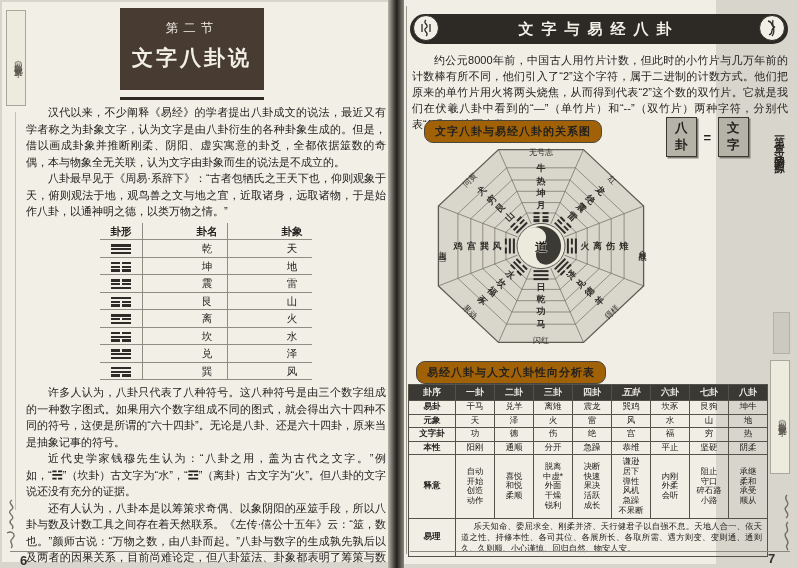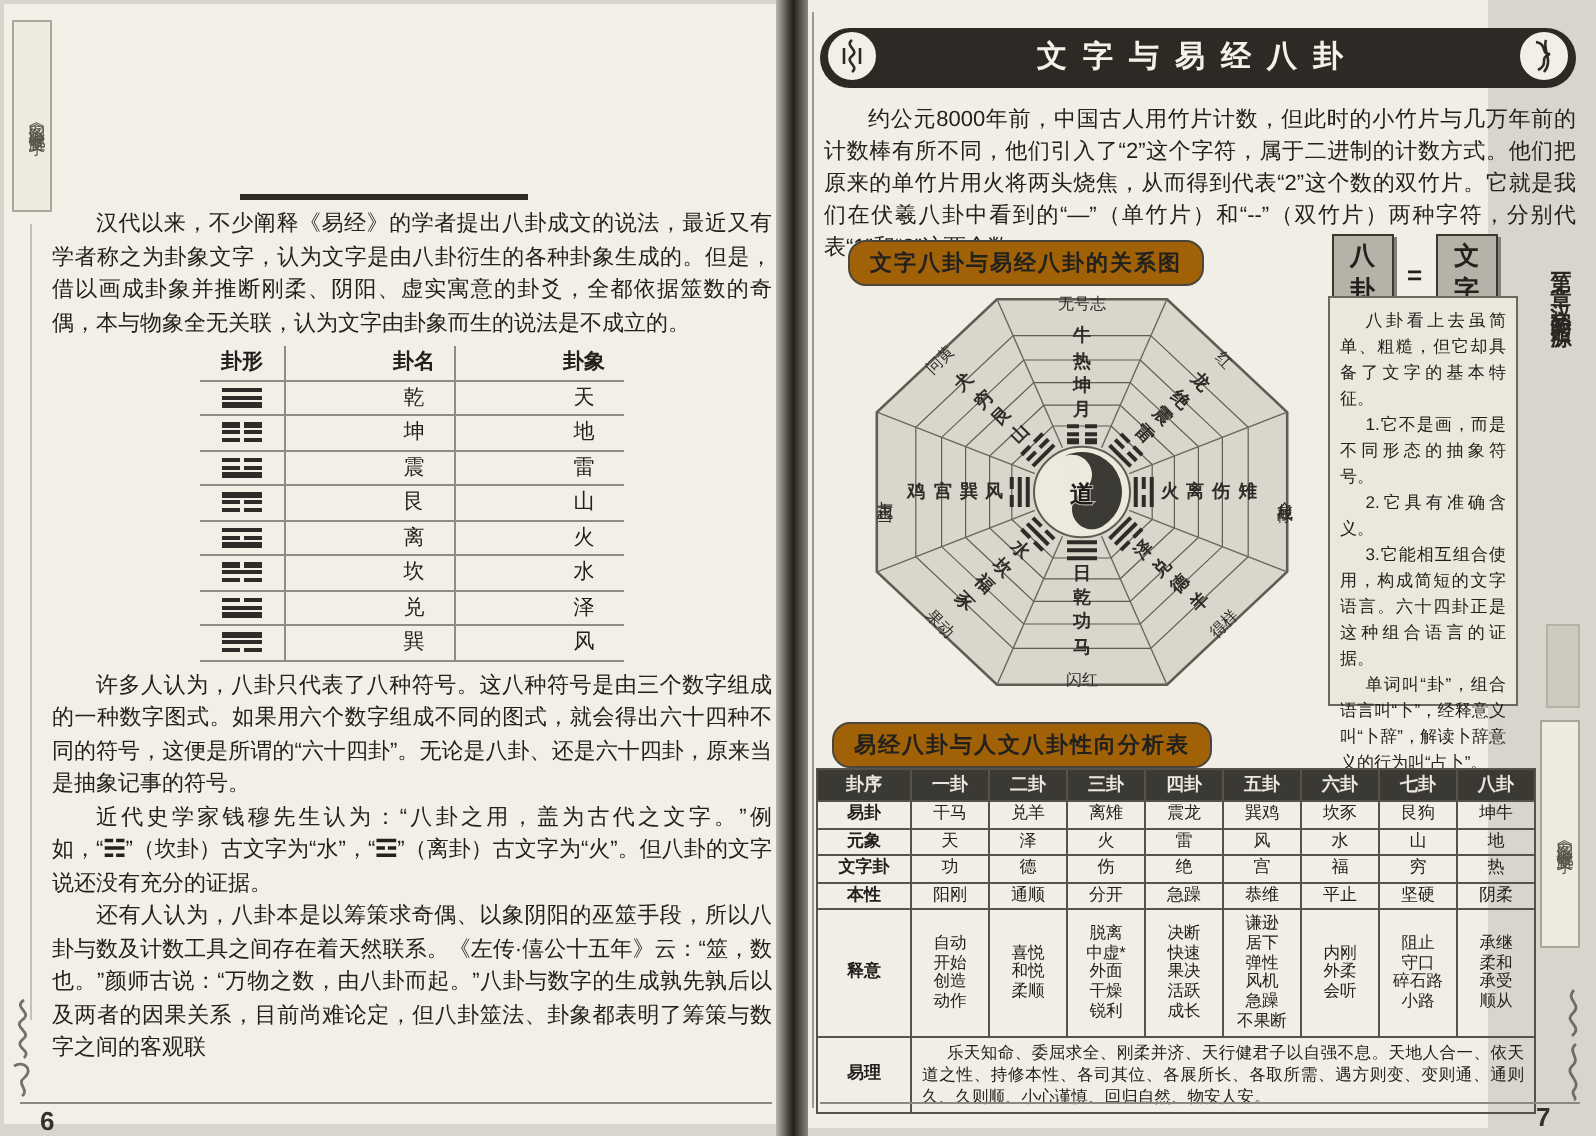--- a/index.html
+++ b/index.html
@@ -1,20 +1,20 @@
 <!DOCTYPE html>
 <html><head>
 <meta charset="utf-8">
 <style>
   html,body{margin:0;padding:0;background:#c9c6be;}
   .scan{position:relative;width:798px;height:568px;background:#d8d5cd;overflow:hidden;
         font-family:"Liberation Sans",sans-serif;color:#23211e;}
   .page{position:absolute;background:#f2efe7;}
   .page-left{left:2px;top:2px;width:386px;height:560px;}
-  .page-right{left:404px;top:0;width:312px;height:564px;background:#f1eee6;padding-left:28px;}
+  .page-right{left:404px;top:0;width:312px;height:564px;background:#f1eee6;}
   .gutter{position:absolute;left:388px;top:0;width:16px;height:568px;
           background:linear-gradient(90deg,#b9b6ae,#44413a 40%,#23211d 55%,#8a877f);}
   .abs{position:absolute;}
 
   
   .margin-tab{border:1px solid #a9a69c;background:#edeade;writing-mode:vertical-rl;
               font-size:8.5px;color:#5a564e;letter-spacing:1px;text-align:center;
               padding-top:4px;box-sizing:border-box;}
   .l-margin-tab{left:4px;top:8px;width:20px;height:96px;}
   .l-margin-line{left:13px;top:110px;width:1px;height:398px;background:#c4c1b7;}
@@ -86,25 +86,30 @@
 </style>
 </head>
 <body>
 
 <div class="scan">
 
   <div class="page page-left">
     <div class="abs margin-tab l-margin-tab">图解《说文解字》</div>
     <div class="abs l-margin-line"></div>
 
+    <div class="abs title-block">
+      <div class="kicker">第二节</div>
+      <div class="sec-title">文字八卦说</div>
+    </div>
     <div class="abs title-underline"></div>
 
     <div class="abs l-body">
       <div>
           <p>汉代以来，不少阐释《易经》的学者提出八卦成文的说法，最近又有学者称之为卦象文字，认为文字是由八卦衍生的各种卦象生成的。但是，借以画成卦象并推断刚柔、阴阳、虚实寓意的卦爻，全都依据筮数的奇偶，本与物象全无关联，认为文字由卦象而生的说法是不成立的。</p>
+          <p>八卦最早见于《周易·系辞下》：“古者包牺氏之王天下也，仰则观象于天，俯则观法于地，观鸟兽之文与地之宜，近取诸身，远取诸物，于是始作八卦，以通神明之德，以类万物之情。”</p>
         </div>
       <table class="trig-table">
         <thead>
             <tr id="trig-head">
               <th class="c1" style="width: 66px;">卦形</th>
               <th class="c2" style="width: 72px;">卦名</th>
               <th class="c3" style="width: 72px;">卦象</th>
             </tr>
           </thead>
         <tbody id="trig-body">
@@ -446,39 +451,32 @@
             <div class="b" style="width: 6.3px;"></div>
             <div class="b" style="width: 6.3px;"></div>
           </div>
           <div class="row">
             <div class="b" style="width: 6.3px;"></div>
             <div class="b" style="width: 6.3px;"></div>
           </div>
         </div>
       </div>
 
-    <div class="abs note-box">
-        <p>八卦看上去虽简单、粗糙，但它却具备了文字的基本特征。</p>
-        <p>1.它不是画，而是不同形态的抽象符号。</p>
-        <p>2.它具有准确含义。</p>
-        <p>3.它能相互组合使用，构成简短的文字语言。六十四卦正是这种组合语言的证据。</p>
-        <p>单词叫“卦”，组合语言叫“卜”，经释意义叫“卜辞”，解读卜辞意义的行为叫“占卜”。</p>
-      </div>
 
     <div class="pill pill2">易经八卦与人文八卦性向分析表</div>
 
     <table class="abs analysis" id="analysis">
         <thead>
           <tr>
             <th style="width: 46px;">卦序</th>
             <th style="width: 38px;">一卦</th>
             <th style="width: 38px;">二卦</th>
             <th style="width: 38px;">三卦</th>
             <th style="width: 38px;">四卦</th>
-            <th style="width: 38px;">五卦</th>
+            <th style="width: 38px; font-style: italic;">五卦</th>
             <th style="width: 38px;">六卦</th>
             <th style="width: 38px;">七卦</th>
             <th style="width: 38px;">八卦</th>
           </tr>
         </thead>
         <tbody>
           <tr class="srow">
             <th>易卦</th>
             <td>干马</td>
             <td>兑羊</td>

